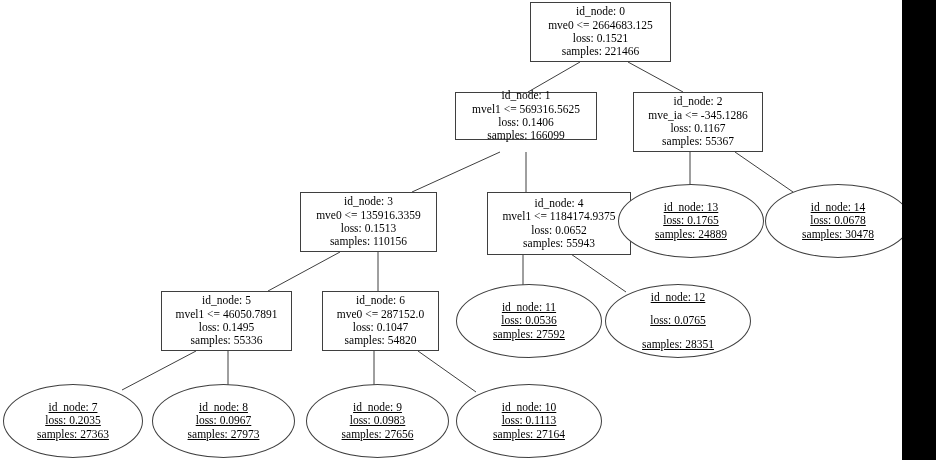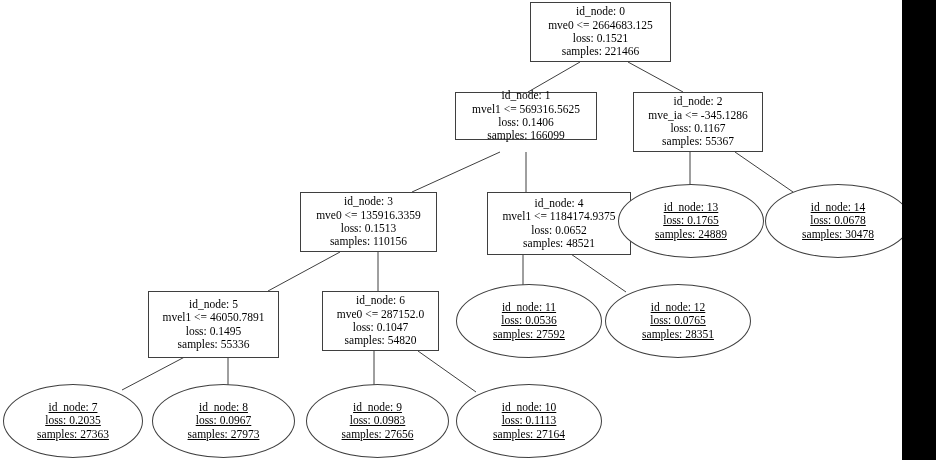--- a/index.html
+++ b/index.html
@@ -100,50 +100,50 @@
       <div class="node box" style="left: 300px; top: 192px; width: 137px; height: 60px; border-color: rgb(63, 63, 63);">
         <span class="node-line">id_node: 3</span>
         <span class="node-line">mve0 &lt;= 135916.3359</span>
         <span class="node-line">loss: 0.1513</span>
         <span class="node-line">samples: 110156</span>
       </div>
       <div class="node box" style="left: 453px; top: 192px; width: 144px; height: 63px; border-color: rgb(63, 63, 63); margin-left: 34px;">
         <span class="node-line">id_node: 4</span>
         <span class="node-line">mvel1 &lt;= 1184174.9375</span>
         <span class="node-line">loss: 0.0652</span>
-        <span class="node-line">samples: 48521</span>
+        <span class="node-line">samples: 55943</span>
       </div>
       <div class="node ellipse" style="left: 618px; top: 184px; width: 146px; height: 74px; border-color: rgb(63, 63, 63);">
         <span class="node-line">id_node: 13</span>
         <span class="node-line">loss: 0.1765</span>
         <span class="node-line">samples: 24889</span>
       </div>
       <div class="node ellipse" style="left: 765px; top: 184px; width: 146px; height: 74px; border-color: rgb(63, 63, 63);">
         <span class="node-line">id_node: 14</span>
         <span class="node-line">loss: 0.0678</span>
         <span class="node-line">samples: 30478</span>
       </div>
-      <div class="node box" style="left: 148px; top: 291px; width: 131px; height: 67px; border-color: rgb(63, 63, 63);">
+      <div class="node box" style="left: 161px; top: 291px; width: 131px; height: 60px; border-color: rgb(63, 63, 63);">
         <span class="node-line">id_node: 5</span>
         <span class="node-line">mvel1 &lt;= 46050.7891</span>
         <span class="node-line">loss: 0.1495</span>
         <span class="node-line">samples: 55336</span>
       </div>
       <div class="node box" style="left: 322px; top: 291px; width: 117px; height: 60px; border-color: rgb(63, 63, 63);">
         <span class="node-line">id_node: 6</span>
         <span class="node-line">mve0 &lt;= 287152.0</span>
         <span class="node-line">loss: 0.1047</span>
         <span class="node-line">samples: 54820</span>
       </div>
       <div class="node ellipse" style="left: 456px; top: 284px; width: 146px; height: 74px; border-color: rgb(63, 63, 63);">
         <span class="node-line">id_node: 11</span>
         <span class="node-line">loss: 0.0536</span>
         <span class="node-line">samples: 27592</span>
       </div>
-      <div class="node ellipse" style="left: 605px; top: 284px; width: 146px; height: 74px; border-color: rgb(63, 63, 63);">
+      <div class="node ellipse" style="left: 605px; top: 284px; width: 146px; height: 74px; border-color: rgb(63, 63, 63); gap: 10px;">
         <span class="node-line">id_node: 12</span>
         <span class="node-line">loss: 0.0765</span>
         <span class="node-line">samples: 28351</span>
       </div>
       <div class="node ellipse" style="left: 3px; top: 384px; width: 140px; height: 74px; border-color: rgb(63, 63, 63);">
         <span class="node-line">id_node: 7</span>
         <span class="node-line">loss: 0.2035</span>
         <span class="node-line">samples: 27363</span>
       </div>
       <div class="node ellipse" style="left: 152px; top: 384px; width: 143px; height: 74px; border-color: rgb(63, 63, 63);">

